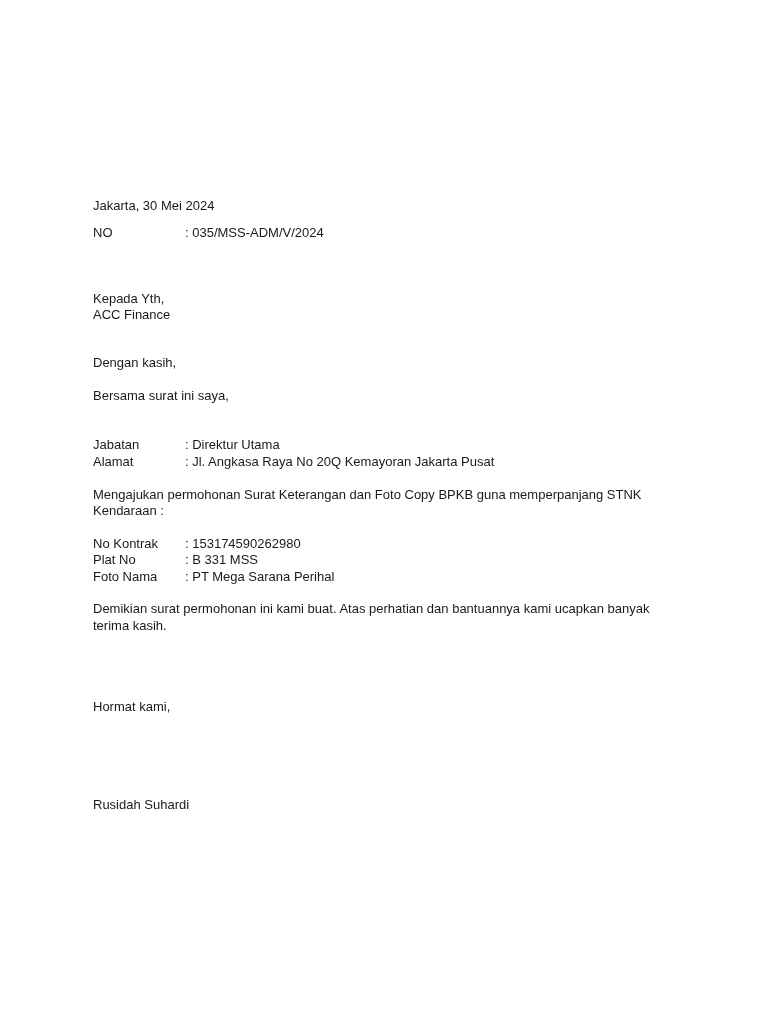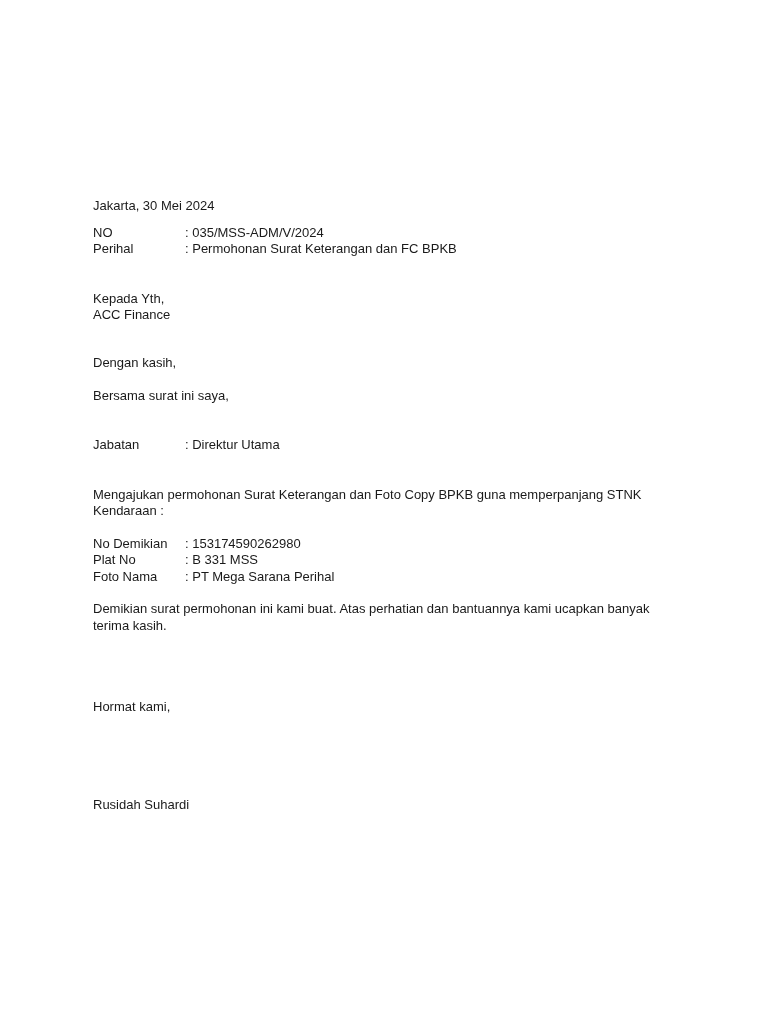--- a/index.html
+++ b/index.html
@@ -46,40 +46,40 @@
 </head>
 <body>
 
 <div class="page">
 
   <div class="line" style="top:197px">Jakarta, 30 Mei 2024</div>
 
   <div class="row" style="top:224px">
     <span class="label">NO</span><span class="value">: 035/MSS-ADM/V/2024</span>
   </div>
-  <div class="row" style="top:240px">
-    <span class="label">Perihal</span><span class="value">: Permohonan Surat Keterangan dan FC BPKB</span>
-  </div>
 
   <div class="line" style="top:290px">Kepada Yth,</div>
   <div class="line" style="top:306px">ACC Finance</div>
 
   <div class="line" style="top:354px">Dengan kasih,</div>
 
   <div class="line" style="top:387px">Bersama surat ini saya,</div>
 
   <div class="row" style="top:436px">
     <span class="label">Jabatan</span><span class="value">: Direktur Utama</span>
   </div>
+  <div class="row" style="top:453px">
+    <span class="label">Alamat</span><span class="value">: Jl. Angkasa Raya No 20Q Kemayoran Jakarta Pusat</span>
+  </div>
 
   <div class="line" style="top:486px">Mengajukan permohonan Surat Keterangan dan Foto Copy BPKB guna memperpanjang STNK</div>
   <div class="line" style="top:502px">Kendaraan :</div>
 
   <div class="row" style="top:535px">
-    <span class="label">No Demikian</span><span class="value">: 153174590262980</span>
+    <span class="label">No Kontrak</span><span class="value">: 153174590262980</span>
   </div>
   <div class="row" style="top:551px">
     <span class="label">Plat No</span><span class="value">: B 331 MSS</span>
   </div>
   <div class="row" style="top:568px">
     <span class="label">Foto Nama</span><span class="value">: PT Mega Sarana Perihal</span>
   </div>
 
   <div class="line" style="top:600px">Demikian surat permohonan ini kami buat. Atas perhatian dan bantuannya kami ucapkan banyak</div>
   <div class="line" style="top:617px">terima kasih.</div>

